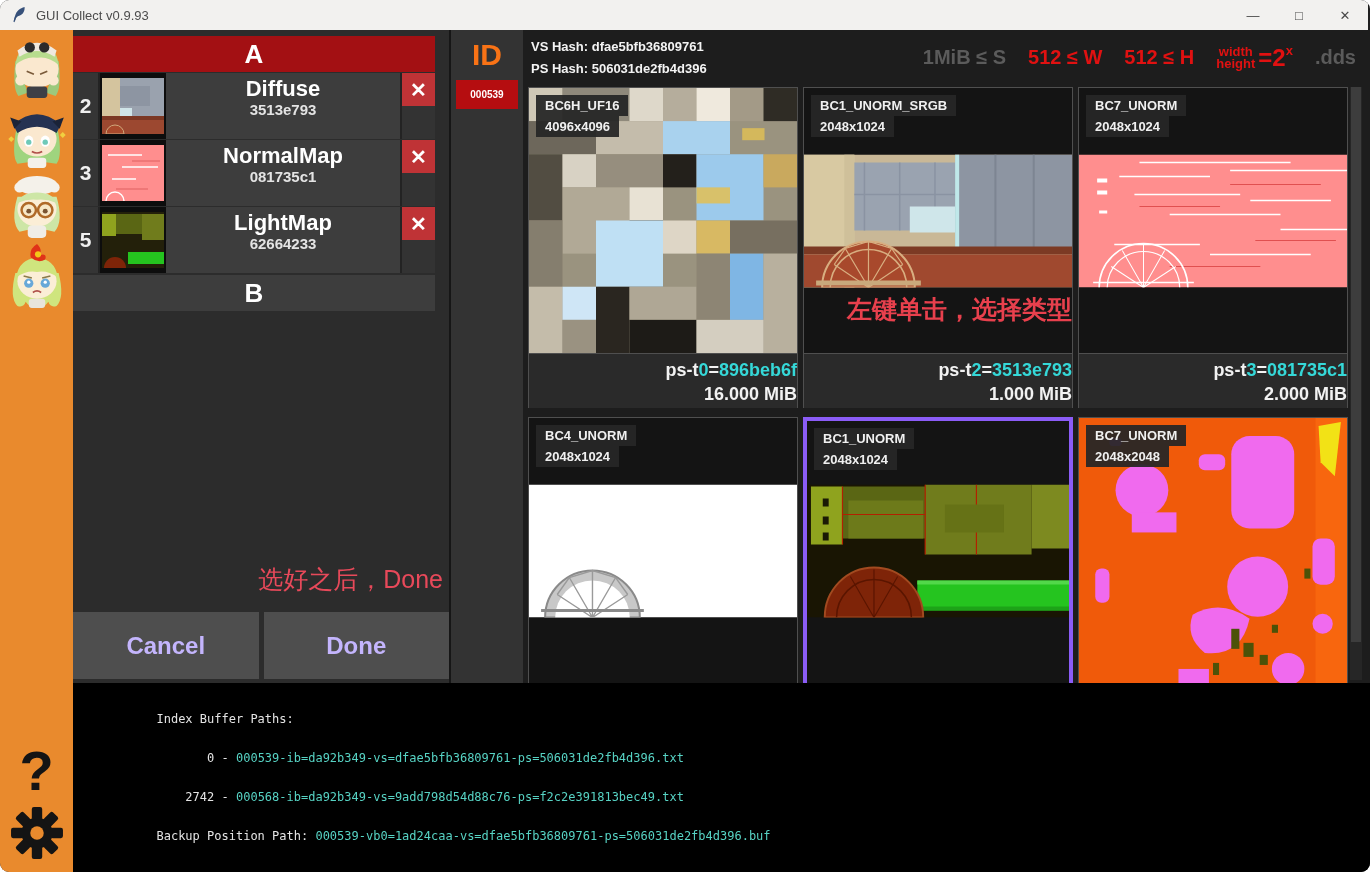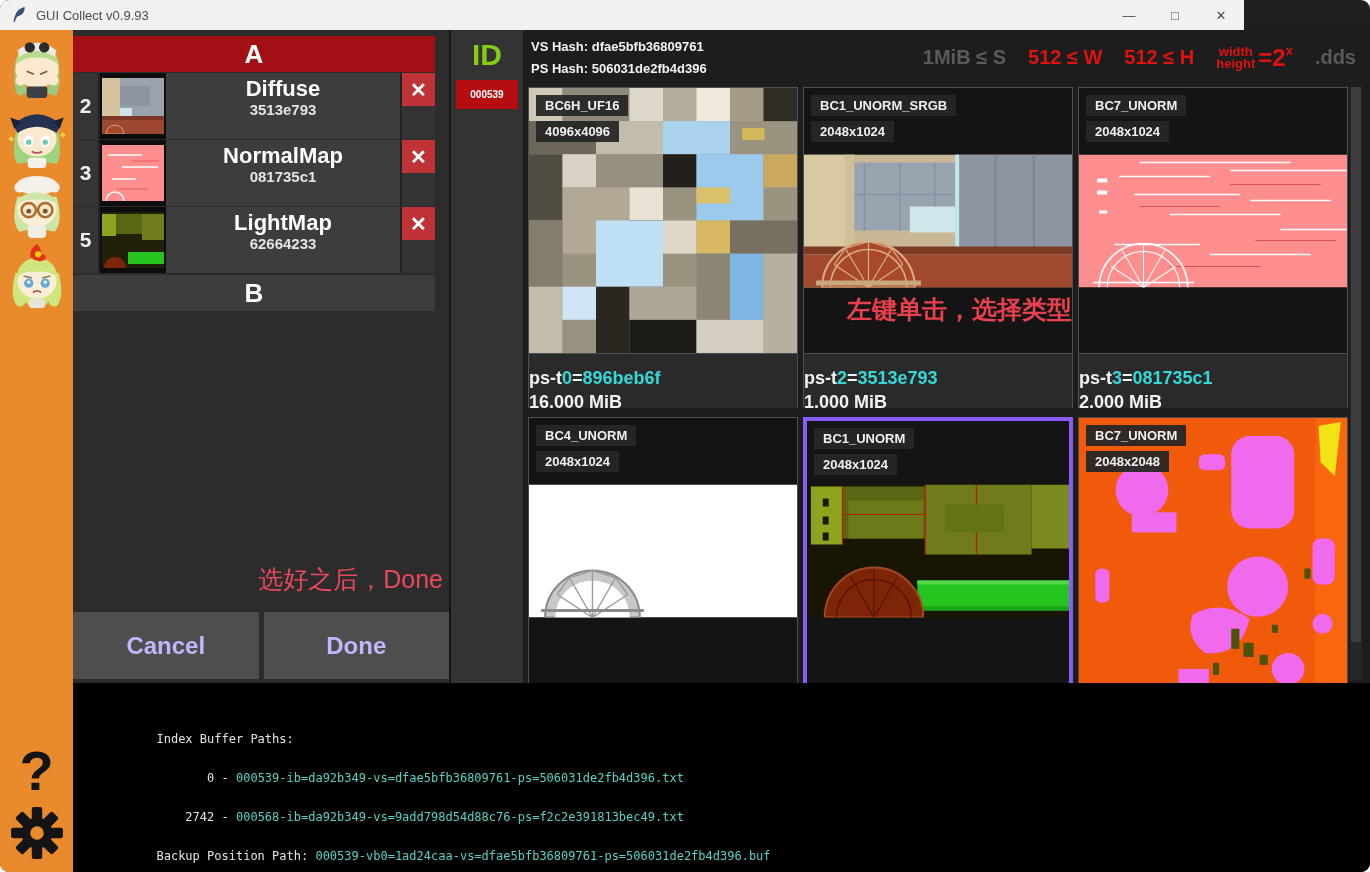--- a/index.html
+++ b/index.html
@@ -1,21 +1,21 @@
 <!DOCTYPE html>
 <html><head>
 <meta charset="utf-8">
 <style>
   * { margin:0; padding:0; box-sizing:border-box; }
   html,body { width:1370px; height:872px; background:#ffffff; overflow:hidden;
               font-family:"Liberation Sans", sans-serif; }
   .window { position:absolute; inset:0; border-radius:9px; overflow:hidden; background:#1f1f1f; }
 
   
-  .titlebar { position:absolute; left:0; top:0; width:1244px; height:30px; background:#f2f1ef;
+  .titlebar { position:absolute; left:0; top:0; width:1368px; height:30px; background:#f2f1ef;
               display:flex; align-items:center; padding-left:11px; }
   .app-icon { width:16px; height:18px; margin-right:9px; }
   .win-title { font-size:13px; color:#4c4c4c; }
   .win-controls { position:absolute; right:0; top:0; height:30px; display:flex; }
   .win-btn { width:46px; height:30px; display:flex; align-items:center; justify-content:center;
              color:#4a4a4a; font-size:13px; cursor:default; }
 
   
   .sidebar { position:absolute; left:0; top:30px; width:73px; bottom:0; background:#e98a2d;
              display:flex; flex-direction:column; align-items:center; padding-top:2px; }
@@ -43,21 +43,21 @@
   .slot-x { position:absolute; top:0; left:0; width:33px; height:33px; background:#bf3336; color:#ffffff;
             font-size:20px; font-weight:bold; display:flex; align-items:center; justify-content:center; cursor:pointer; }
   .panel-hint { position:absolute; right:6px; top:533px; color:#e8495a; font-size:25px; }
   .panel-buttons { position:absolute; left:0; bottom:4px; width:376px; height:67px; display:flex; gap:5px; }
   .panel-btn { flex:1; background:#4e4e4e; color:#c4b5fd; font-size:24px; font-weight:bold;
                display:flex; align-items:center; justify-content:center; cursor:pointer; }
 
   
   .id-col { position:absolute; left:449px; top:30px; width:74px; height:653px; background:#333333;
             border-left:2px solid #161616; text-align:center; }
-  .id-header { color:#84cc16; font-size:30px; font-weight:bold; padding-top:8px; }
+  .id-header { color:#f97316; font-size:30px; font-weight:bold; padding-top:8px; }
   .id-badge { margin:8px auto 0 auto; width:62px; height:29px; background:#b50d10; color:#ffffff;
               font-size:10px; font-weight:bold; display:flex; align-items:center; justify-content:center; cursor:pointer; }
 
   
   .browser { position:absolute; left:523px; top:30px; width:847px; height:653px; background:#1d1d1d; overflow:hidden; }
   .filterbar { position:relative; width:100%; height:55px; background:#1d1d1d; }
   .hashes { position:absolute; left:8px; top:6px; }
   .hash-line { color:#f4f4f4; font-size:13px; font-weight:bold; line-height:22px; white-space:nowrap; }
   .filters { position:absolute; right:14px; top:0; height:55px; display:flex; align-items:center; gap:22px; }
   .filter { font-size:20px; font-weight:bold; cursor:pointer; white-space:nowrap; }
@@ -70,36 +70,36 @@
 
   .grid { position:absolute; left:5px; top:57px; display:grid;
           grid-template-columns:repeat(3,270px); gap:9px 5px; }
   .card { position:relative; width:270px; height:321px; background:#141414; border:1px solid #4f4f4f; cursor:pointer; }
   .card.selected { border:4px solid #8b5cf6; }
   .imgarea { position:absolute; left:0; top:0; right:0; height:265px; background:#141414; overflow:hidden; }
   .card.selected .imgarea { height:259px; }
   .img-2x1 { position:absolute; left:0; right:0; top:50%; transform:translateY(-50%); height:133px; }
   .img-fill { position:absolute; inset:0; }
   .img-2x1 svg, .img-fill svg { width:100%; height:100%; display:block; }
-  .chips { position:absolute; top:7px; left:7px; display:flex; flex-direction:column; align-items:flex-start; gap:5px; z-index:3; }
+  .chips { position:absolute; top:7px; left:7px; display:flex; flex-direction:column; align-items:flex-start; z-index:3; }
   .chip { background:rgba(38,38,38,0.94); color:#f0f0f0; font-size:13px; font-weight:bold; padding:3px 9px; }
   .overlay-cn { position:absolute; left:0; right:0; top:205px; text-align:right; color:#e8404d;
                 font-size:25px; font-weight:bold; z-index:3; }
   .caption { position:absolute; left:0; right:0; top:265px; height:55px; background:#2a2a2a;
-             border-top:1px solid #4f4f4f; text-align:left; padding-top:12px; }
+             border-top:1px solid #4f4f4f; text-align:right; padding-top:4px; }
   .cap1, .cap2 { font-size:18px; font-weight:bold; color:#f2f2f2; line-height:24px; }
   .cyan { color:#35d8d8; }
 
   .vscroll { position:absolute; right:8px; top:57px; bottom:3px; width:12px; background:#262626; cursor:pointer; }
   .vthumb { position:absolute; left:1px; right:1px; top:0; height:555px; background:#3d3d3d; cursor:pointer; }
 
   
   .console { position:absolute; left:73px; top:683px; right:0; bottom:0; background:#000000;
              font-family:"DejaVu Sans Mono", monospace; font-size:12px; line-height:13px;
-             color:#e4e4e4; padding:24px 0 0 4px; white-space:pre; }
+             color:#e4e4e4; padding:4px 0 0 4px; white-space:pre; }
   .cline { min-height:13px; }
   .cpath { color:#57d3c4; }
 </style>
 </head>
 <body>
 
 <div class="window">
 
   <div class="titlebar">
     <svg class="app-icon" viewBox="0 0 16 18">

